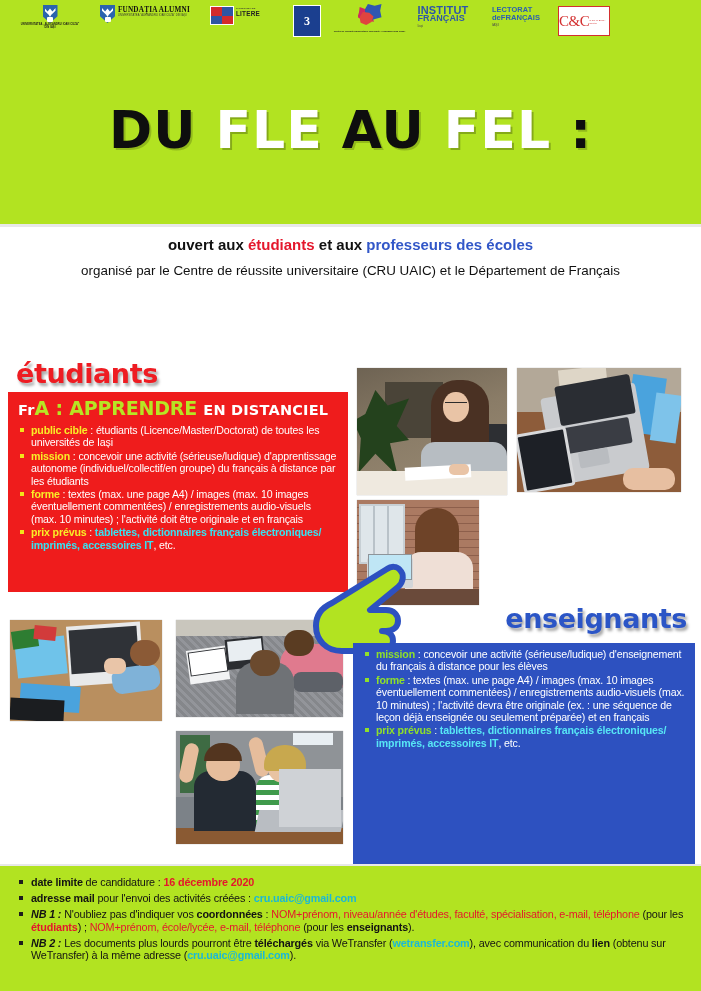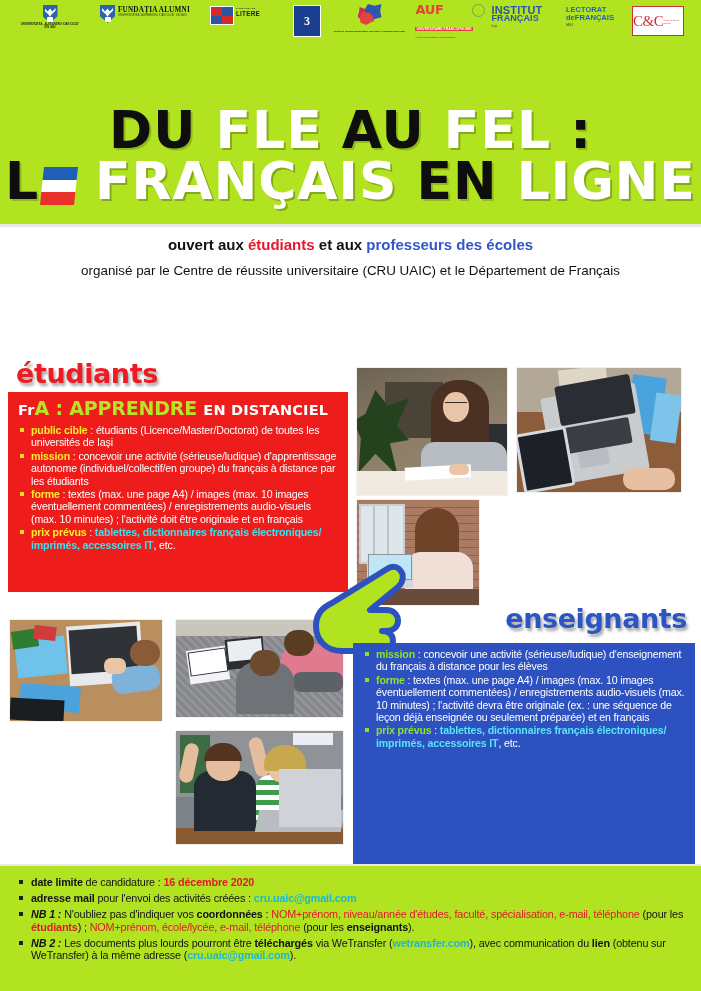--- a/index.html
+++ b/index.html
@@ -314,28 +314,20 @@
 
       <div class="logo" id="l-centre">
         <div class="splat">
             <b></b>
             <b></b>
             <b></b>
           </div>
         <div class="small-cap">Centre de réussite universitaire Université "Alexandru Ioan Cuza"</div>
       </div>
 
-      <div class="logo" id="l-auf">
-        <div class="auf-wrap">
-          <div class="auf-main">AUF</div>
-          <div class="auf-globe"></div>
-          <div class="auf-sub">UNIVERSITAIRE FRANCOPHONIE</div>
-          <div class="auf-note">l'Agence universitaire de la Francophonie</div>
-        </div>
-      </div>
 
       <div class="logo" id="l-if">
         <div class="if-wrap">
           <div class="if1">INSTITUT</div>
           <div class="if2">FRANÇAIS</div>
           <div class="if3">Iași</div>
         </div>
       </div>
 
       <div class="logo" id="l-lect">
@@ -361,26 +353,20 @@
   </div>
 
   <div class="green-band" id="title-band">
     <div id="title">
       <div class="tline" id="tline1">
         <span class="tblk">DU</span>
         <span class="twht">FLE</span>
         <span class="tblk">AU</span>
         <span class="twht">FEL</span>
         <span class="tblk">:</span>
-      </div>
-      <div class="tline" id="tline2">
-        <span class="tblk">L</span><span class="flagE">E</span>
-        <span class="twht">FRANÇAIS</span>
-        <span class="tblk">EN</span>
-        <span class="twht">LIGNE</span>
       </div>
     </div>
   </div>
   <div class="band-edge" style="top:224px;"></div>
 
   <div id="sub">
     <div id="sub2"><span>ouvert aux </span><span class="red">étudiants</span><span> et aux </span><span class="blu">professeurs des écoles</span></div>
     <div id="sub3">organisé par le Centre de réussite universitaire (CRU UAIC) et le Département de Français</div>
   </div>
 

